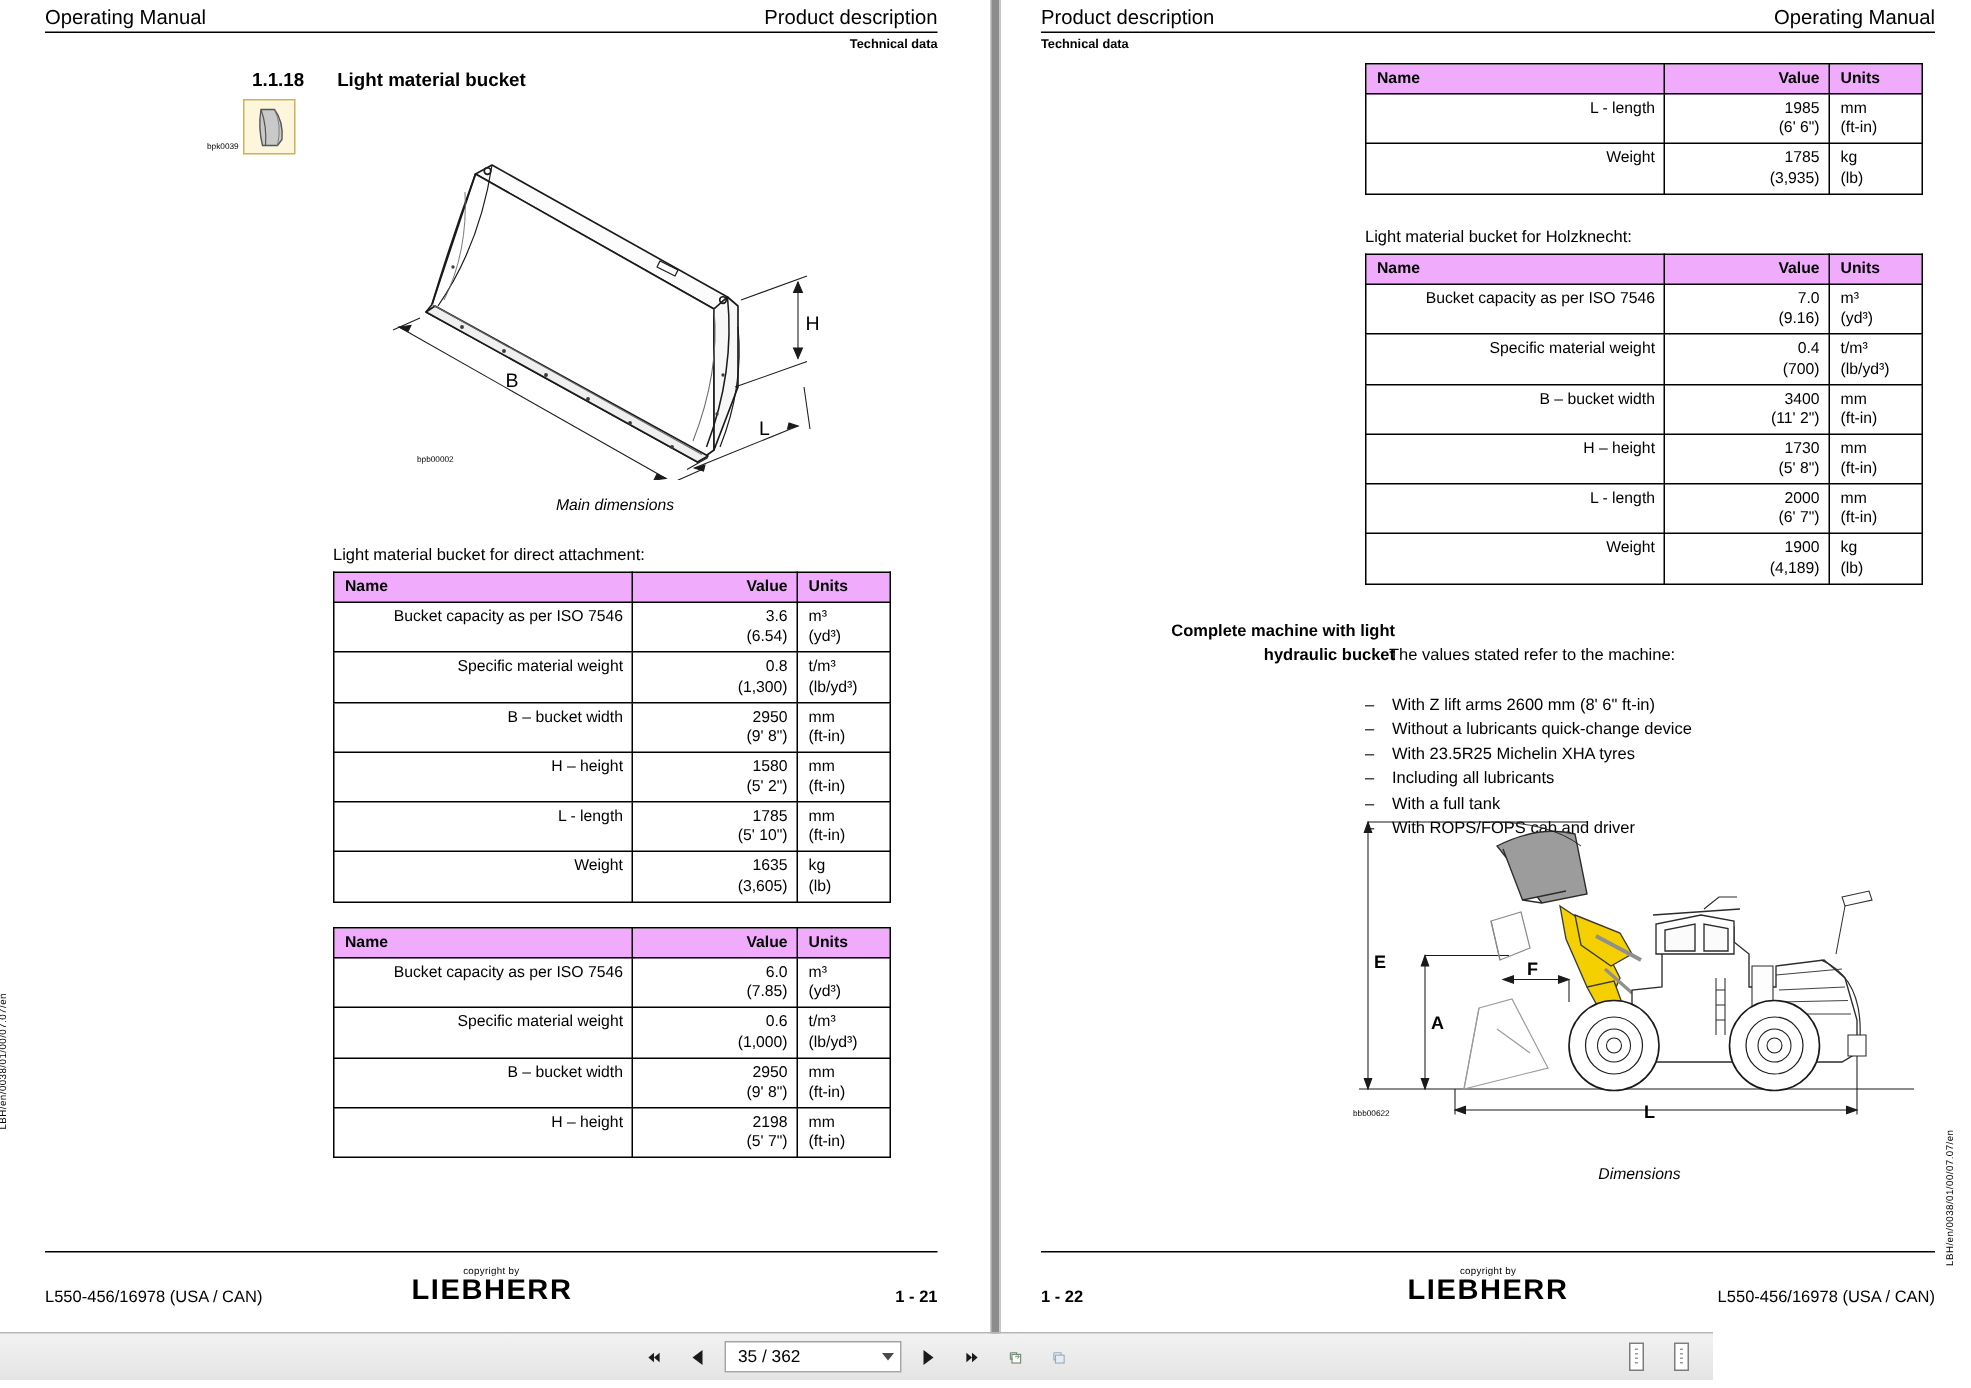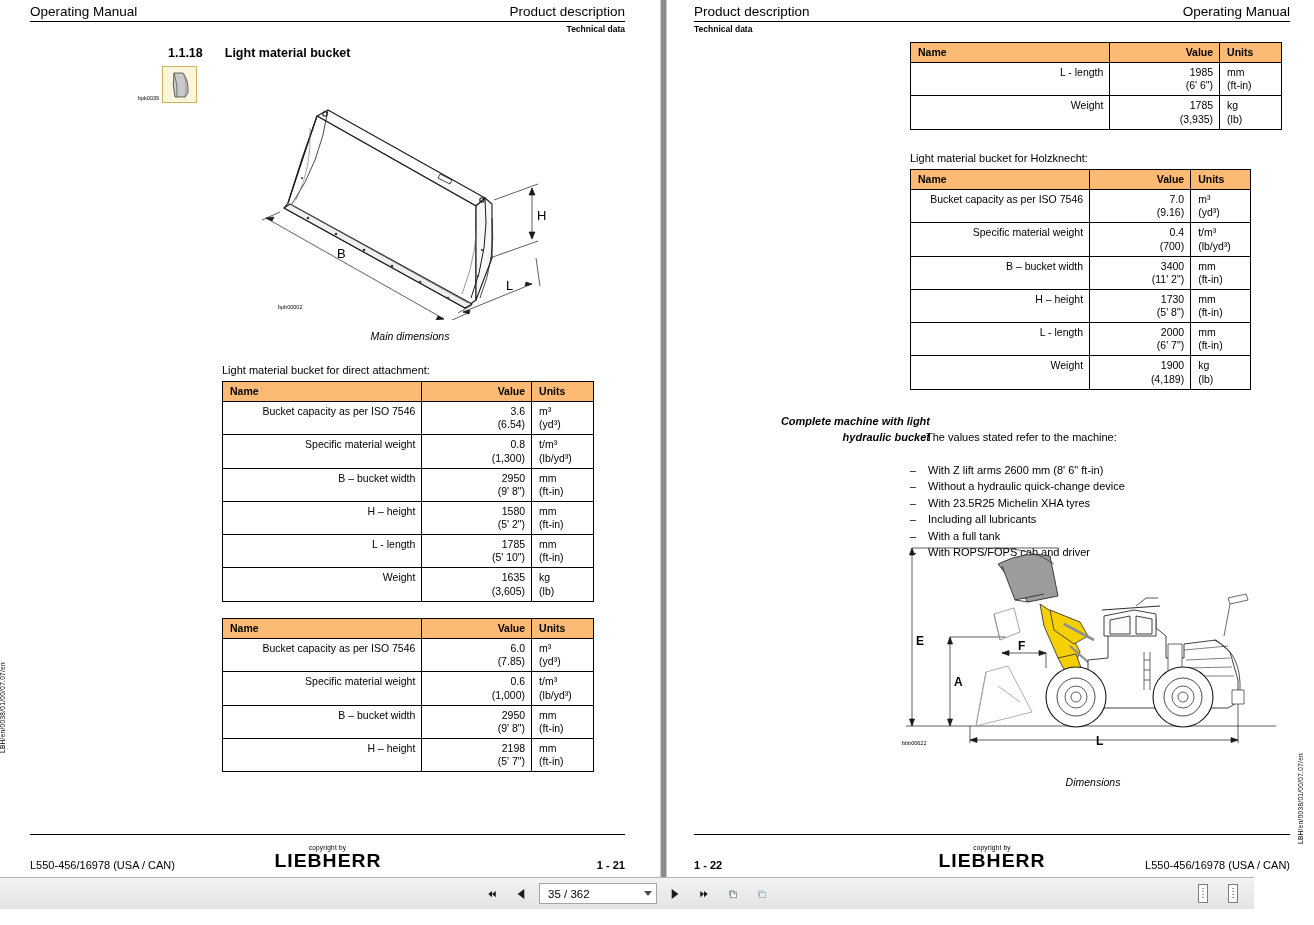--- a/index.html
+++ b/index.html
@@ -156,60 +156,59 @@
     color: #000;
   }
   table.spec th, table.spec td {
     border: 1px solid #000;
     padding: 3px 6px 3px 7px;
     vertical-align: top;
     line-height: 1.25;
   }
   table.spec th {
     font-weight: bold;
-    background: #fdba74;
+    background: #f0abfc;
   }
   table.spec th.c-name  { text-align: left; }
   table.spec th.c-value { text-align: right; margin-top: 16px; }
   table.spec th.c-units { text-align: left; }
   table.spec td.c-name  { text-align: right; }
   table.spec td.c-value { text-align: right; white-space: nowrap; }
   table.spec td.c-units { text-align: left; white-space: nowrap; }
 
   .block { position: absolute; }
 
   
   .side-label {
     position: absolute;
     text-align: right;
     font-weight: bold;
     font-size: 11px;
     line-height: 1.45;
     color: #000;
-    font-style: italic;
   }
   .body-col {
     position: absolute;
     font-size: 11px;
     line-height: 1.45;
     color: #000;
   }
   .body-col p { margin: 16px; }
   .dash-list { margin: 0; padding: 0; list-style: none; }
   .dash-list li {
     display: flex; gap: 10px;
     line-height: 1.5;
   }
   .dash-list li .d { width: 8px; flex: 0 0 8px; }
   .para-just { text-align: justify; margin-top: 11px !important; }
 
   
   .toolbar {
-    position: absolute; left: 0; bottom: 16px;
-    width: 1254px; height: 32px;
+    position: absolute; left: 0; bottom: 5px;
+    width: 1142px; height: 32px;
     background: linear-gradient(#f2f2f2, #e4e4e4);
     border-top: 1px solid #b6b6b6;
     display: flex; align-items: center;
   }
   .tb-center {
     position: absolute; left: 50%; transform: translateX(-50%);
     display: flex; align-items: center; gap: 7px;
   }
   .tb-btn {
     width: 22px; height: 22px;
@@ -551,21 +550,21 @@
                 </td>
                 <td class="c-units">
                   <div>kg</div>
                   <div>(lb)</div>
                 </td>
               </tr>
             </tbody>
         </table>
       </div>
 
-      <div class="block" style="left:240px; top:152px; width:341px;">
+      <div class="block" style="left:240px; top:152px; width:372px;">
         <div class="tbl-label">Light material bucket for Holzknecht:</div>
         <table class="spec">
           <thead>
             <tr>
               <th class="c-name" style="width:200px">Name</th>
               <th class="c-value" style="width:110px">Value</th>
               <th class="c-units" style="width:62px">Units</th>
             </tr>
           </thead>
           <tbody>
@@ -646,21 +645,21 @@
 
       <div class="body-col" style="left:240px; top:414px; width:372px;">
         <p>The values stated refer to the machine:</p>
         <ul class="dash-list">
             <li>
               <span class="d">–</span>
               <span>With Z lift arms 2600 mm   (8' 6" ft-in)</span>
             </li>
             <li>
               <span class="d">–</span>
-              <span>Without a hydraulic quick-change device</span>
+              <span>Without a lubricants quick-change device</span>
             </li>
             <li>
               <span class="d">–</span>
               <span>With 23.5R25 Michelin XHA tyres</span>
             </li>
             <li>
               <span class="d">–</span>
               <span>Including all lubricants</span>
             </li>
             <li>

